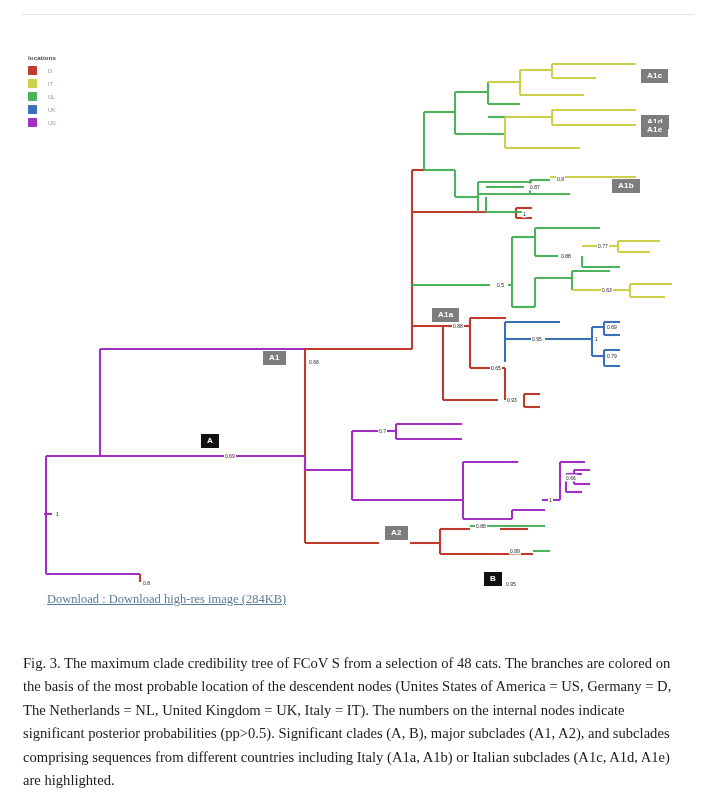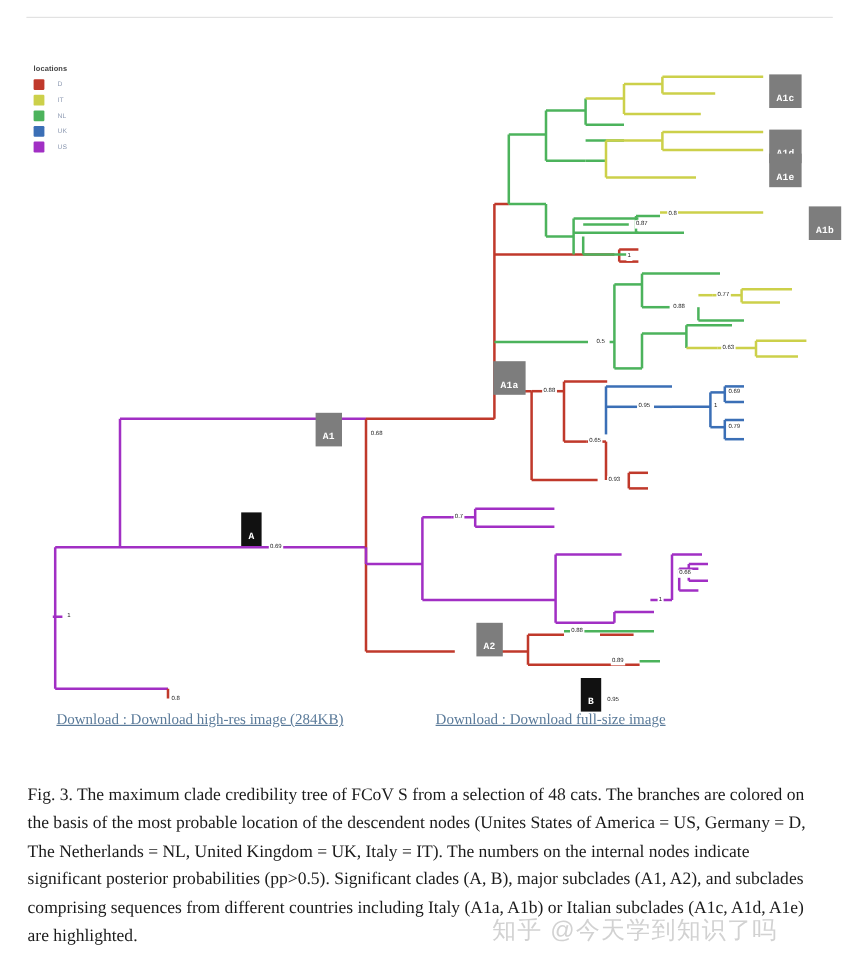--- a/index.html
+++ b/index.html
@@ -80,26 +80,26 @@
     color: #1a1a1a;
     background: #ffffff;
     line-height: 7px;
     padding: 0 1px;
     white-space: nowrap;
     transform: translateY(-50%);
   }
   
   .clade {
     position: absolute;
-    font-family: Liberation Mono, monospace;
+    font-family: Liberation Sans, sans-serif;
     font-weight: bold;
     font-size: 8px;
     color: #ffffff;
     background: #7d7d7d;
-    padding: 16px 6px 3px 6px;
+    padding: 2px 6px 3px 6px;
     line-height: 9px;
     white-space: nowrap;
     transform: translateY(-50%);
     letter-spacing: .2px;
   }
   .clade.dark {
     background: #111111;
   }
   
   #downloads {
@@ -364,32 +364,30 @@
     <div class="pp" style="left:565px; top:456px;">0.66</div>
     <div class="pp" style="left:548px; top:478px;">1</div>
     <div class="pp" style="left:55px;  top:492px;">1</div>
     <div class="pp" style="left:475px; top:504px;">0.88</div>
     <div class="pp" style="left:509px; top:529px;">0.89</div>
     <div class="pp" style="left:142px; top:561px;">0.8</div>
     <div class="pp" style="left:505px; top:562px;">0.95</div>
 
     <div class="clade" style="left:641px; top:54px;">A1c</div>
     <div class="clade" style="left:641px; top:100px;">A1d</div>
-    <div class="clade" style="left:641px; top:120px;">A1e</div>
-    <div class="clade" style="left:674px; top:164px;">A1b</div>
-    <div class="clade" style="left:411px; top:293px;">A1a</div>
+    <div class="clade" style="left:641px; top:108px;">A1e</div>
+    <div class="clade" style="left:612px; top:164px;">A1b</div>
+    <div class="clade" style="left:432px; top:293px;">A1a</div>
     <div class="clade" style="left:263px; top:336px;">A1</div>
     <div class="clade dark" style="left:201px; top:419px;">A</div>
-    <div class="clade" style="left:385px; top:511px;margin-left:12px;">A2</div>
+    <div class="clade" style="left:385px; top:511px;">A2</div>
     <div class="clade dark" style="left:484px; top:557px;">B</div>
 
   </div>
 
   <div id="downloads">
     <a class="dl" id="dl-hires" href="#">Download : Download high-res image (284KB)</a>
-    <a class="dl" id="dl-full" href="#">Download : Download full-size image</a>
   </div>
 
   <div id="caption">Fig. 3. The maximum clade credibility tree of FCoV S from a selection of 48 cats. The branches are colored on the basis of the most probable location of the descendent nodes (Unites States of America = US, Germany = D, The Netherlands = NL, United Kingdom = UK, Italy = IT). The numbers on the internal nodes indicate significant posterior probabilities (pp&gt;0.5). Significant clades (A, B), major subclades (A1, A2), and subclades comprising sequences from different countries including Italy (A1a, A1b) or Italian subclades (A1c, A1d, A1e) are highlighted.</div>
 
-  <div id="watermark">知乎 @今天学到知识了吗</div>
 
 </div>
 
 </body></html>

